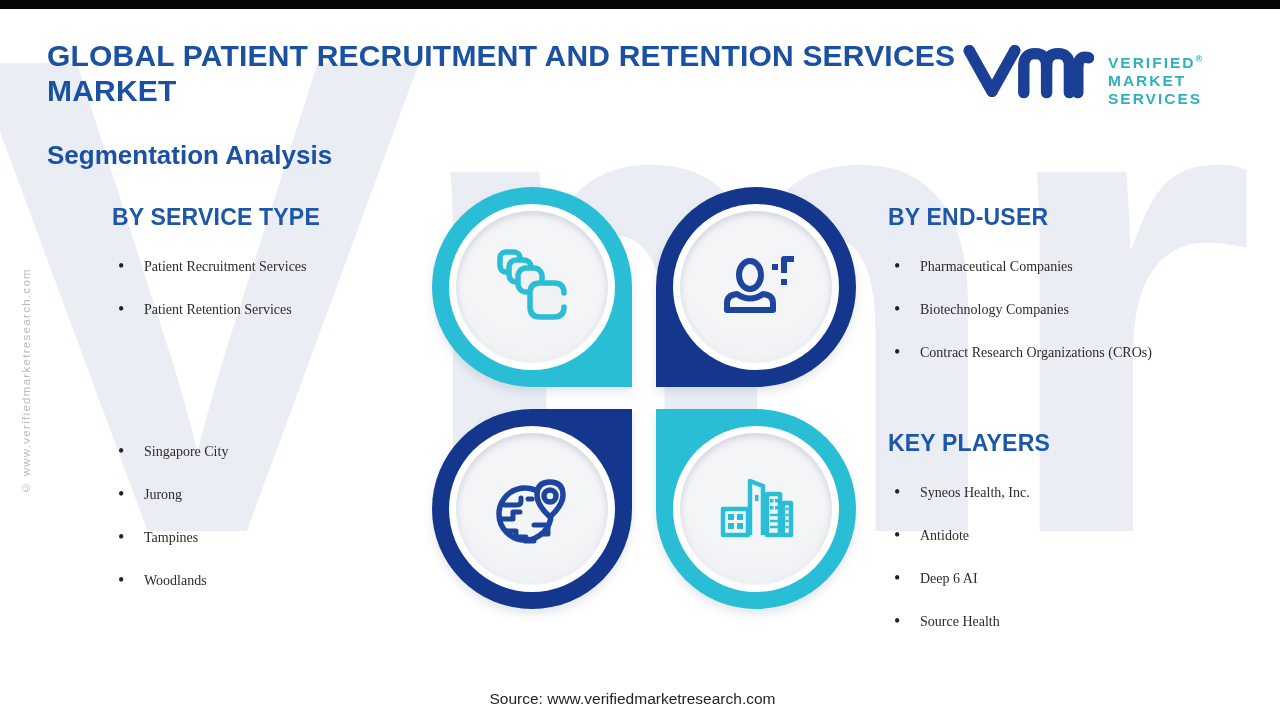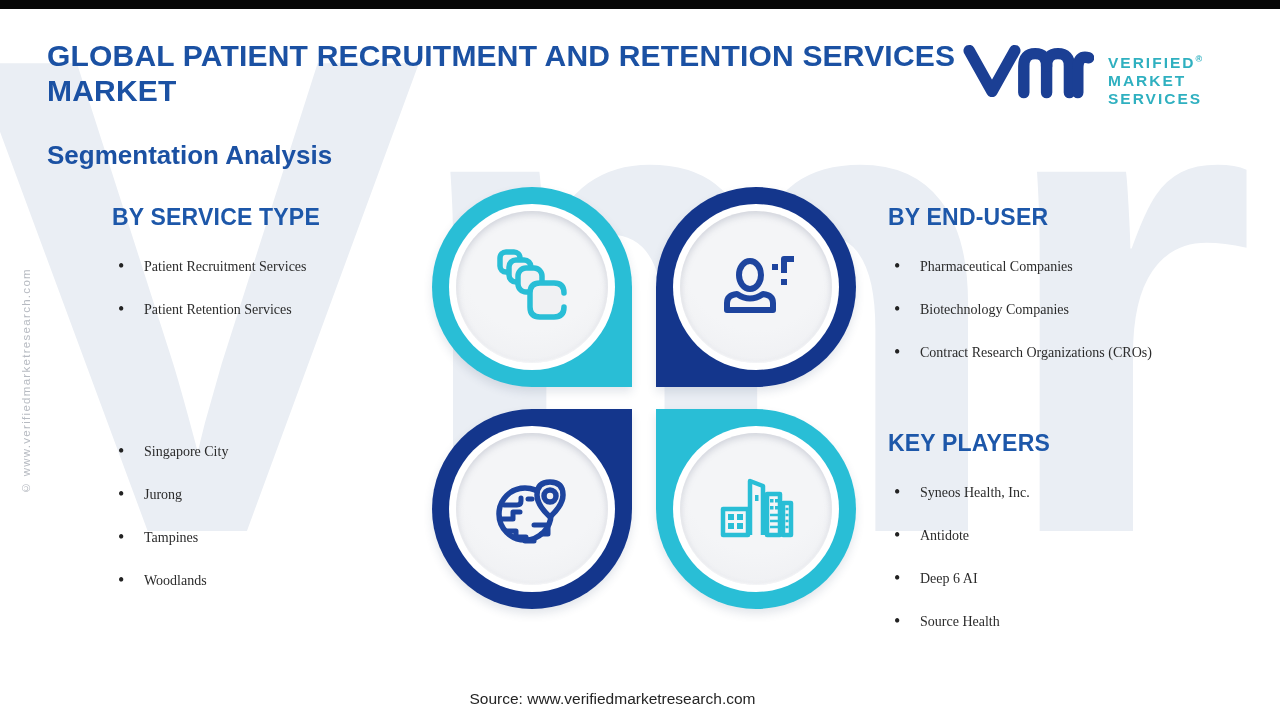--- a/index.html
+++ b/index.html
@@ -56,21 +56,21 @@
   .q-br{left:656px;top:409px;background:#29bed6;border-radius:0 50% 50% 50%;}
   .q-white{position:absolute;left:17px;top:17px;right:17px;bottom:17px;background:#ffffff;border-radius:50%;}
   .q-disc{
     position:absolute;left:7px;top:7px;right:7px;bottom:7px;border-radius:50%;
     background:radial-gradient(circle at 50% 32%, #f4f5f7 55%, #edeef1 100%);
     box-shadow:inset 0 3px 7px rgba(110,120,145,.28), inset 0 -1px 2px rgba(255,255,255,.9);
     display:flex;align-items:center;justify-content:center;
   }
   .q-disc svg{width:80px;height:80px;}
 
-  .source{position:absolute;top:690px;left:0;width:1225px;text-align:center;font-size:15.5px;color:#242424;z-index:3;}
+  .source{position:absolute;top:690px;left:0;width:1225px;text-align:center;font-size:15.5px;color:#242424;z-index:3;padding-left:20px;}
 </style>
 </head>
 <body>
 
 <div class="canvas">
 
   <div class="topbar"></div>
 
   <div class="bg-watermark">Vmr</div>
 

